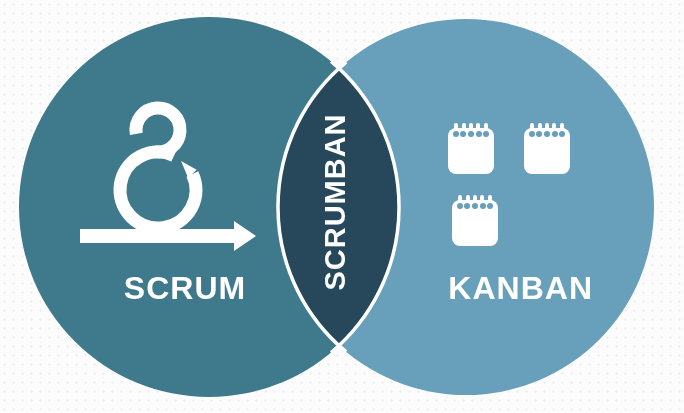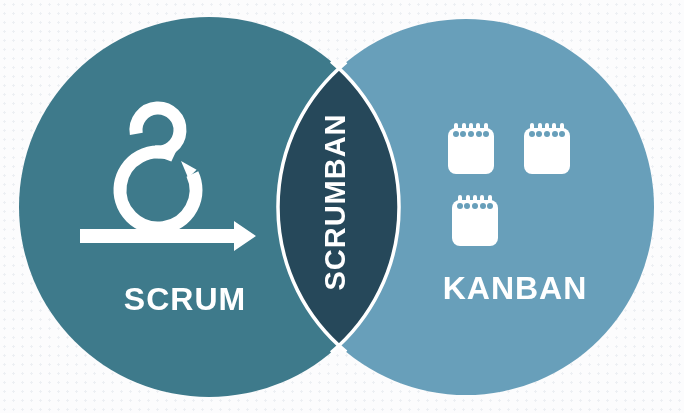--- a/index.html
+++ b/index.html
@@ -125,17 +125,17 @@
       </div>
     <div class="holes">
         <span></span>
         <span></span>
         <span></span>
         <span></span>
         <span></span>
       </div>
   </div>
 
-  <div class="label side" style="left:110px;top:272px;width:150px;margin-top:11px;">SCRUM</div>
-  <div class="label side" style="left:437px;top:272px;width:156px;">KANBAN</div>
+  <div class="label side" style="left:110px;top:272px;width:150px;">SCRUM</div>
+  <div class="label side" style="left:437px;top:272px;width:156px;text-align:right;">KANBAN</div>
   <div class="label center" style="left:337px;top:202px;">SCRUMBAN</div>
 
 </div>
 
 </body></html>

